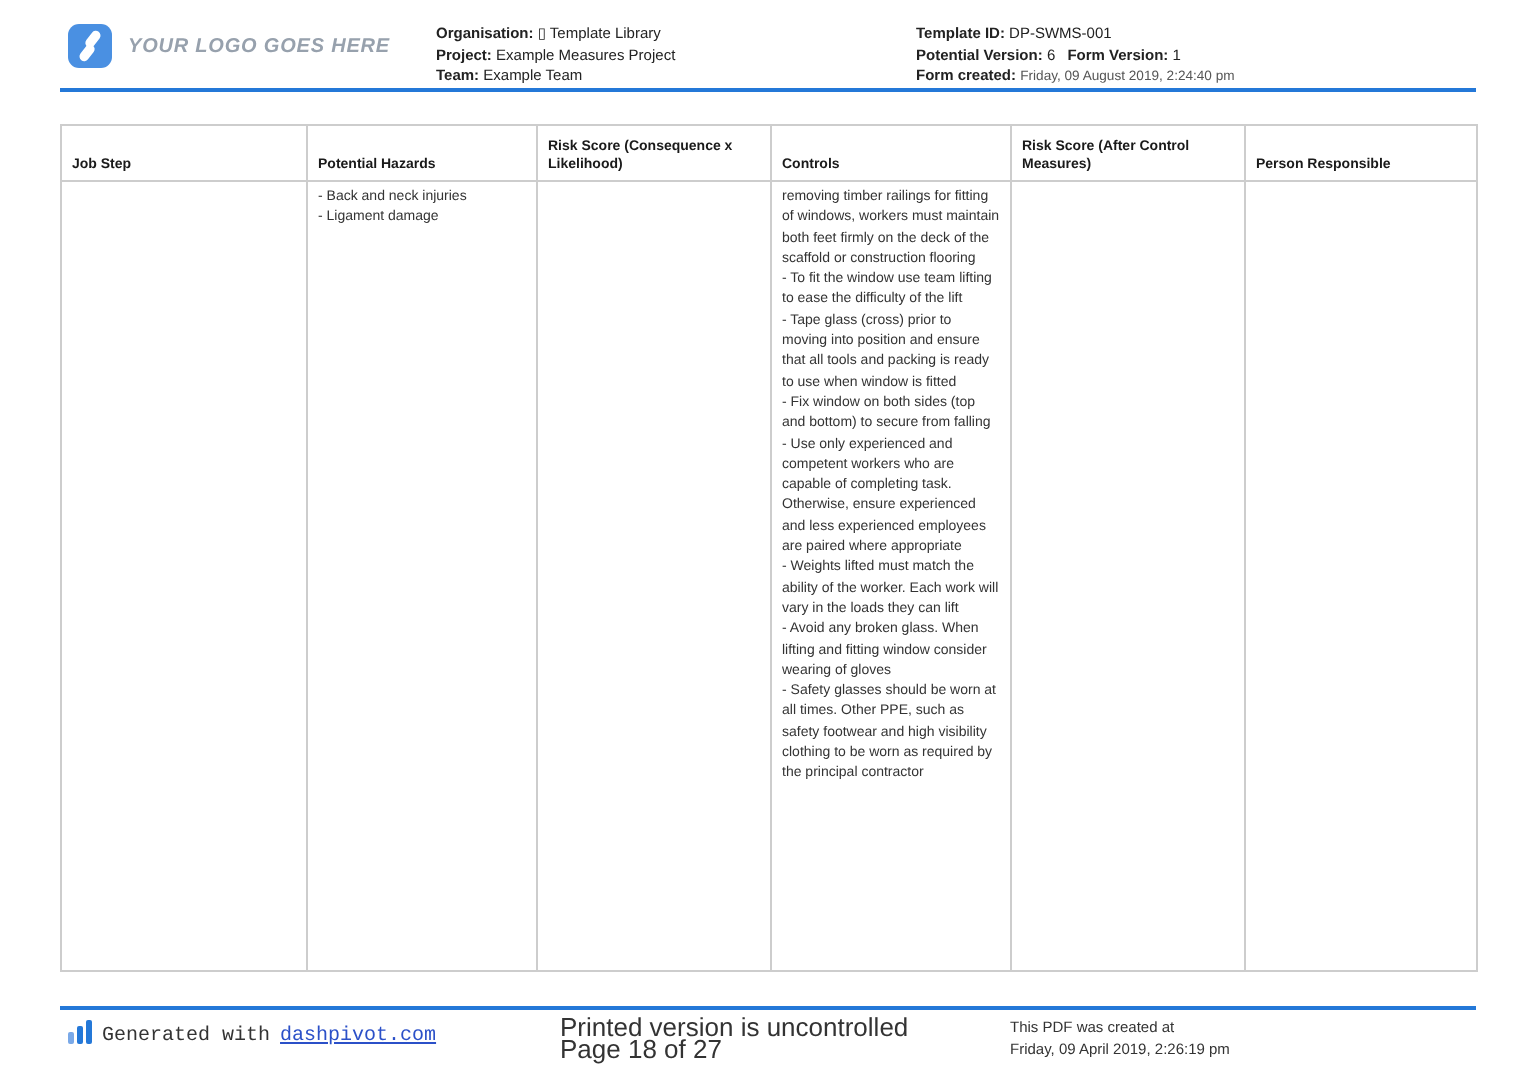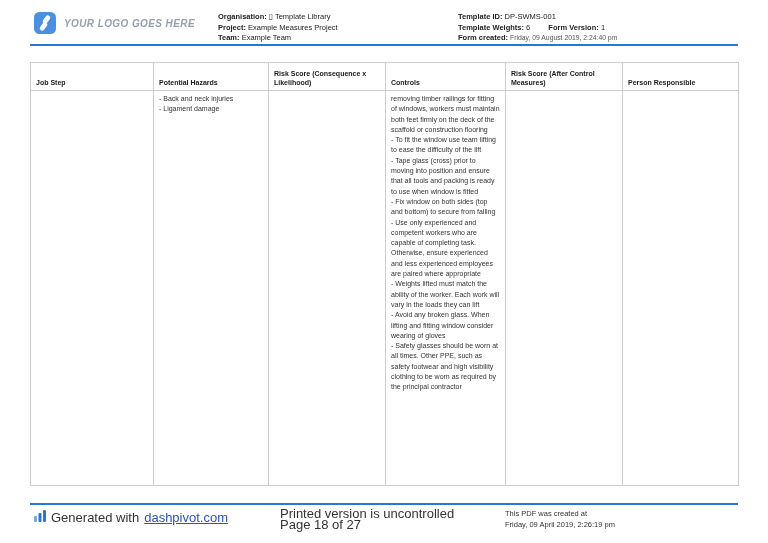--- a/index.html
+++ b/index.html
@@ -9,34 +9,34 @@
 
   
   .header-left { position:absolute; left:34px; top:12px; display:flex; align-items:center; gap:8px; }
   .logo-box { width:22px; height:22px; flex:0 0 auto; }
   .logo-text { color:#97a1ad; font-style:italic; font-weight:bold; font-size:10px; letter-spacing:0.4px; white-space:nowrap; }
 
   .header-mid { position:absolute; left:218px; top:12px; font-size:7.5px; line-height:10.6px; color:#222; }
   .header-right { position:absolute; left:458px; top:12px; font-size:7.5px; line-height:10.6px; color:#222; }
   .lbl { font-weight:bold; }
   .val-small { font-size:6.8px; color:#555; }
-  .pair-gap { margin-left:16px; }
+  .pair-gap { margin-left:4px; }
 
   .rule { position:absolute; left:30px; width:708px; height:2px; background:#2478d8; }
   .rule-top { top:44px; }
   .rule-bottom { top:503px; }
 
   
   table.swms { position:absolute; left:30px; top:62px; width:708px; border-collapse:collapse; table-layout:fixed; font-size:7px; }
   table.swms th, table.swms td { border:1px solid #cdcdcd; padding:3px 5px; text-align:left; }
   table.swms th { font-weight:bold; vertical-align:bottom; height:28px; font-size:7px; line-height:9px; color:#1a1a1a; }
   table.swms td { vertical-align:top; height:395px; font-size:7px; line-height:10.3px; color:#333; white-space:pre-line; }
 
   
-  .footer-left { position:absolute; left:34px; top:510px; display:flex; align-items:center; gap:5px; font-size:13px; color:#333; }
+  .footer-left { position:absolute; left:34px; top:510px; display:flex; align-items:center; gap:5px; font-size:10px; color:#333;font-family:Liberation Mono, monospace; }
   .footer-link { color:#2b50c8; text-decoration:underline; cursor:pointer; }
   .footer-mid { position:absolute; left:280px; top:509px; font-size:13px; line-height:10.6px; color:#333; }
   .footer-right { position:absolute; left:505px; top:509px; font-size:7.5px; line-height:10.6px; color:#333; }
 </style>
 </head>
 <body>
 
 <div class="page">
 
   <div class="header-left">
@@ -66,21 +66,21 @@
       <span>Example Team</span>
     </div>
   </div>
 
   <div class="header-right">
     <div>
       <span class="lbl">Template ID:</span>
       <span>DP-SWMS-001</span>
     </div>
     <div>
-      <span class="lbl">Template Weights:</span>
+      <span class="lbl">Potential Version:</span>
       <span>6</span>
       <span class="lbl pair-gap">Form Version:</span>
       <span>1</span>
     </div>
     <div>
       <span class="lbl">Form created:</span>
       <span class="val-small">Friday, 09 August 2019, 2:24:40 pm</span>
     </div>
   </div>
 

